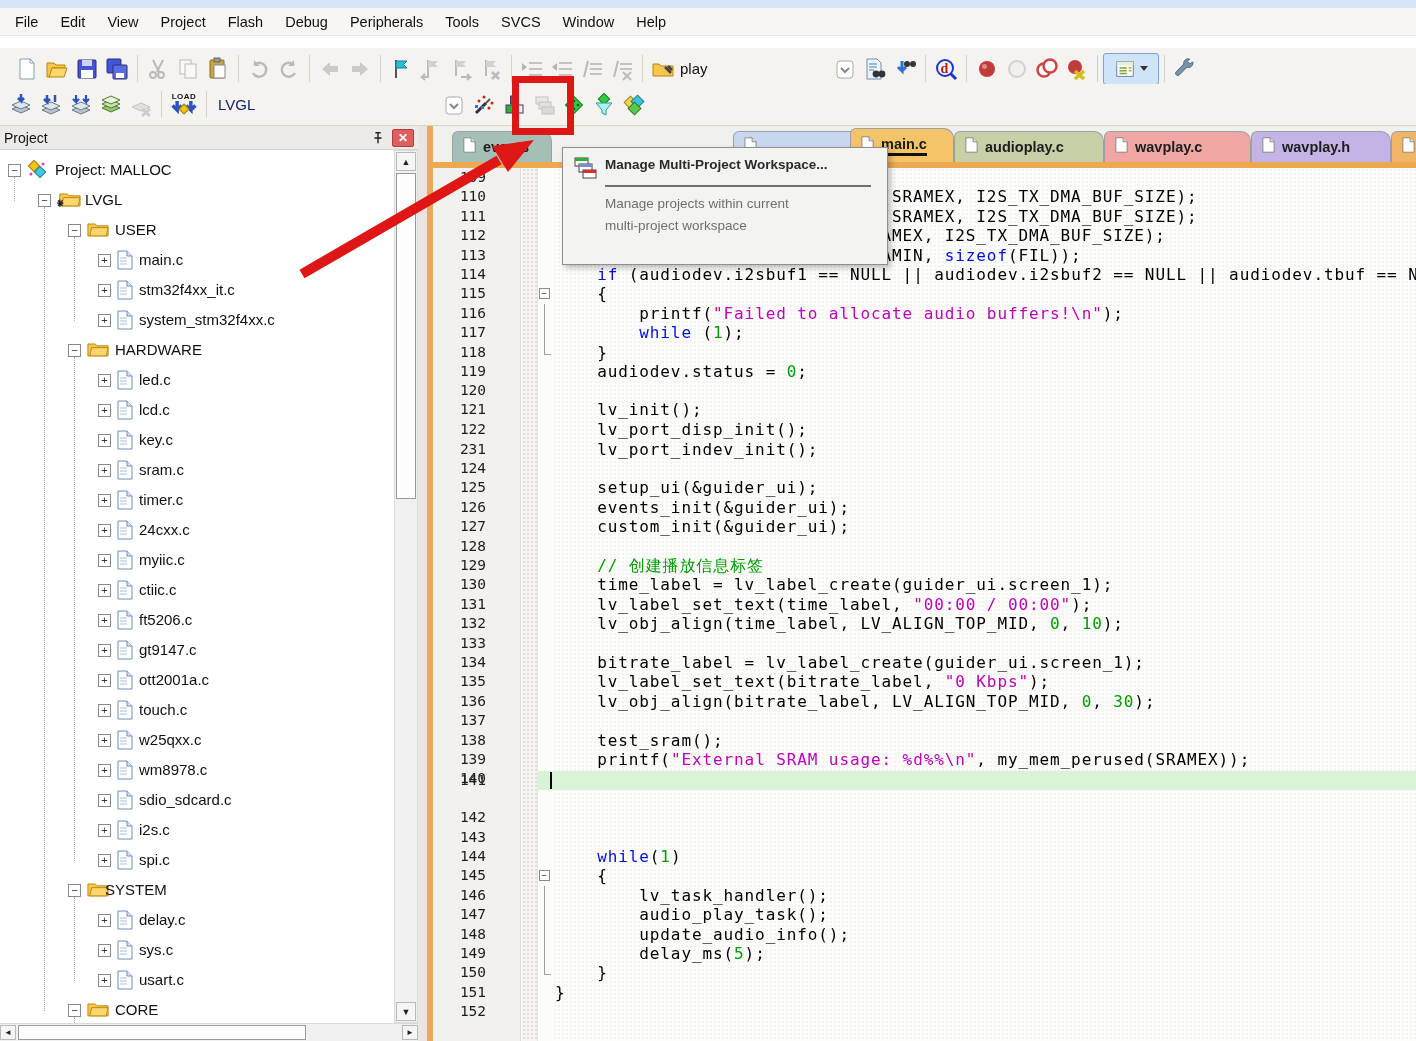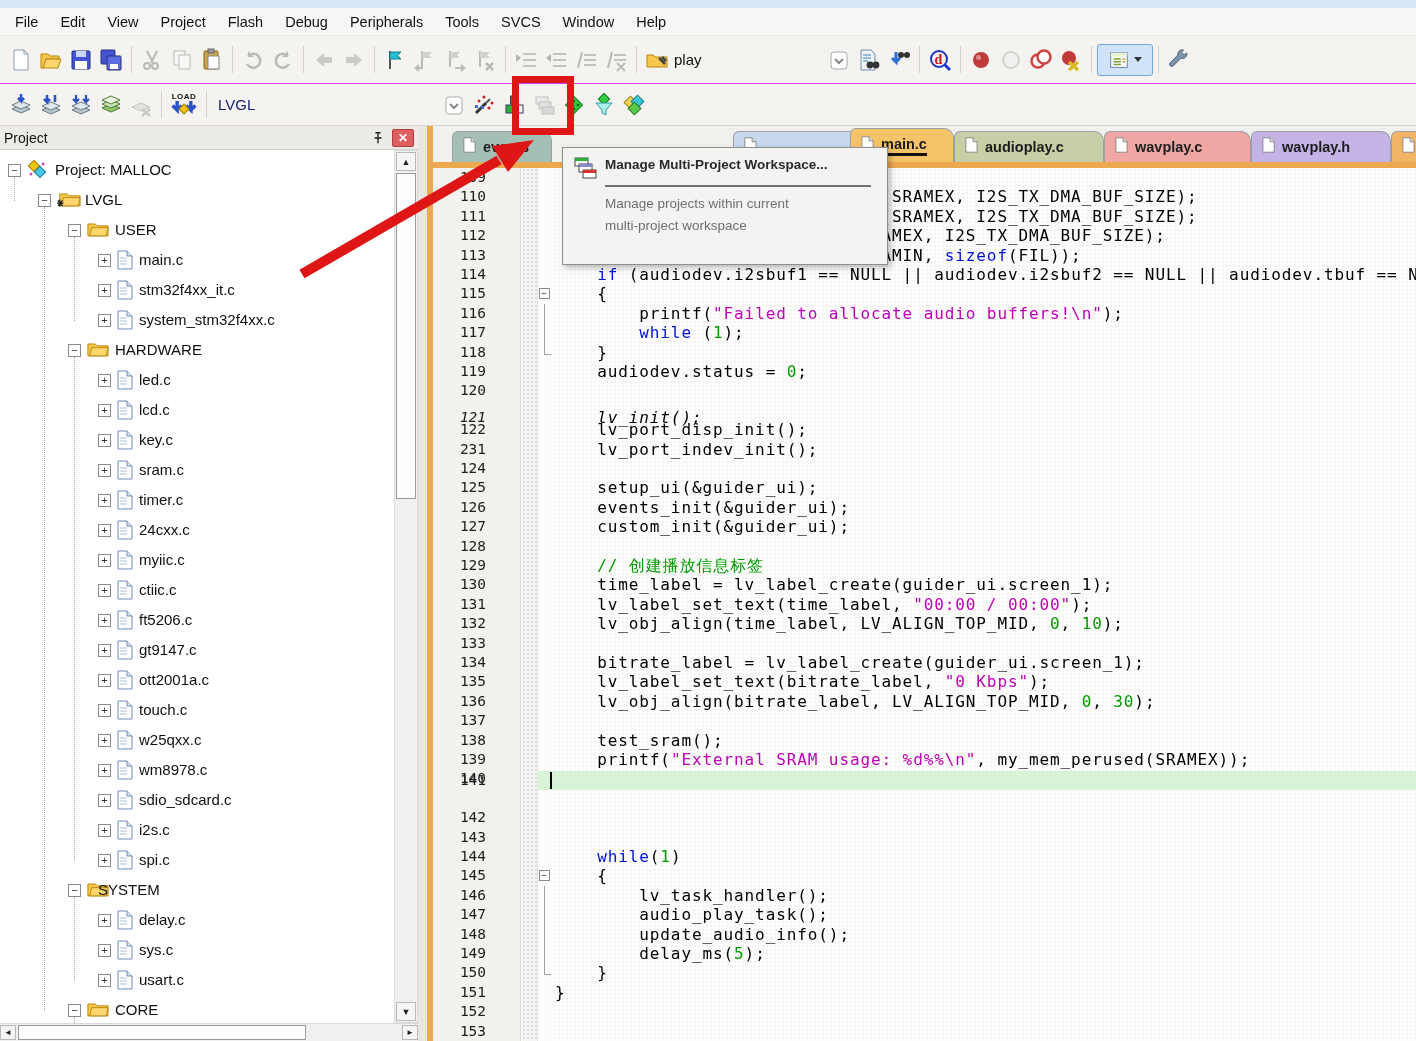--- a/index.html
+++ b/index.html
@@ -7,21 +7,21 @@
   #app { position:relative; width:1416px; height:1041px; background:#fff; overflow:hidden; }
 
   
   .titlebar { position:absolute; left:0; top:0; width:100%; height:8px; background:#d5e7f7; }
   .menubar  { position:absolute; left:0; top:8px; width:100%; height:28px; background:#f7f6f4;
               display:flex; align-items:center; padding-left:4px; font-size:14.5px; color:#111;
               border-bottom:1px solid #ebe9e5;}
   .menu-item{ padding:4px 11px; cursor:default; }
 
   .tb { position:absolute; left:0; right:0; display:flex; align-items:center; background:#f5f3f0; }
-  .tb1 { top:36px; height:48px; padding-left:6px; border-bottom:1px solid #d946ef; }
+  .tb1 { top:48px; height:48px; padding-left:12px; border-bottom:7px solid #d946ef; }
   .tb2 { top:84px; height:42px; padding-left:6px; border-bottom:1px solid #d8d5d0; }
   .sep { width:1px; height:27px; background:#d4d1cb; margin:0 5px; flex:0 0 auto; }
   .tbi { width:30px; height:30px; display:flex; align-items:center; justify-content:center; flex:0 0 auto; border-radius:3px; }
   .tbi svg { width:24px; height:24px; }
   .dis { filter:grayscale(1); opacity:.45; }
   .tb-label { font-size:15px; color:#16226b; padding:0 6px; }
   .play-label { font-size:15px; color:#111; padding:0 4px 0 2px;}
   .win-btn { width:56px; height:32px; background:#cfe4f9; border:1px solid #74a7dc; border-radius:3px;
              display:flex; align-items:center; justify-content:center; gap:4px;}
   .caret-down { width:0; height:0; border-left:4px solid transparent; border-right:4px solid transparent; border-top:5px solid #333; }
@@ -669,21 +669,21 @@
               <path d="M3 8h7M3 11h7M3 14h7" stroke="#c9d4e4" stroke-width="1.4"></path>
             </svg></span>
           <span class="tlabel" style="left: 139px;">spi.c</span>
         </div>
         <div class="trow" style="top: 726px;">
           <div class="expand" style="left: 68px;">−</div>
           <span class="ticon" style="left: 87px;"><svg width="22" height="18" viewBox="0 0 24 19">
               <path d="M1 17V4h8l2 2h12v11z" fill="#f7c64c" stroke="#b8860b"></path>
               <path d="M5 8h18l-2 9H3z" fill="#fbd56d" stroke="#b8860b"></path>
             </svg></span>
-          <span class="tlabel" style="left: 98px;">SYSTEM</span>
+          <span class="tlabel" style="left: 105px;">SYSTEM</span>
         </div>
         <div class="trow" style="top: 756px;">
           <div class="expand" style="left: 98px;">+</div>
           <span class="ticon" style="left: 117px;"><svg width="16" height="20" viewBox="0 0 16 20">
               <path d="M1 1h9l5 5v13H1z" fill="#fff" stroke="#6b8cba"></path>
               <path d="M10 1v5h5" fill="#dce6f4" stroke="#6b8cba"></path>
               <path d="M3 8h7M3 11h7M3 14h7" stroke="#c9d4e4" stroke-width="1.4"></path>
             </svg></span>
           <span class="tlabel" style="left: 139px;">delay.c</span>
         </div>
@@ -849,21 +849,21 @@
             <div class="code"><span class="tok-p">    }</span></div>
           </div>
           <div class="row" style="top: 194px;">
             <div class="ln">119</div>
             <div class="code"><span class="tok-p">    audiodev.status = </span><span class="tok-n">0</span><span class="tok-p">;</span></div>
           </div>
           <div class="row" style="top: 213.4px;">
             <div class="ln">120</div>
             <div class="code"></div>
           </div>
-          <div class="row" style="top: 240px; font-style: italic;">
+          <div class="row" style="top: 232px;">
             <div class="ln">121</div>
             <div class="code"><span class="tok-p">    lv_init();</span></div>
           </div>
           <div class="row" style="top: 252.2px;">
             <div class="ln">122</div>
             <div class="code"><span class="tok-p">    lv_port_disp_init();</span></div>
           </div>
           <div class="row" style="top: 271.6px;">
             <div class="ln">231</div>
             <div class="code"><span class="tok-p">    lv_port_indev_init();</span></div>
@@ -996,24 +996,20 @@
               <div class="fold-end-h"></div>
             </div>
             <div class="code"><span class="tok-p">    }</span></div>
           </div>
           <div class="row" style="top: 814.8px;">
             <div class="ln">151</div>
             <div class="code"><span class="tok-p">}</span></div>
           </div>
           <div class="row" style="top: 834.2px;">
             <div class="ln">152</div>
-            <div class="code"></div>
-          </div>
-          <div class="row" style="top: 853.6px;">
-            <div class="ln">153</div>
             <div class="code"></div>
           </div>
         </div>
     </div>
   </div>
 
   <div class="tooltip">
     <span class="tt-icon">
       <svg viewBox="0 0 24 24" style="width:24px;height:24px">
           <rect x="2" y="2" width="13" height="8" fill="#fff" stroke="#444"></rect>

